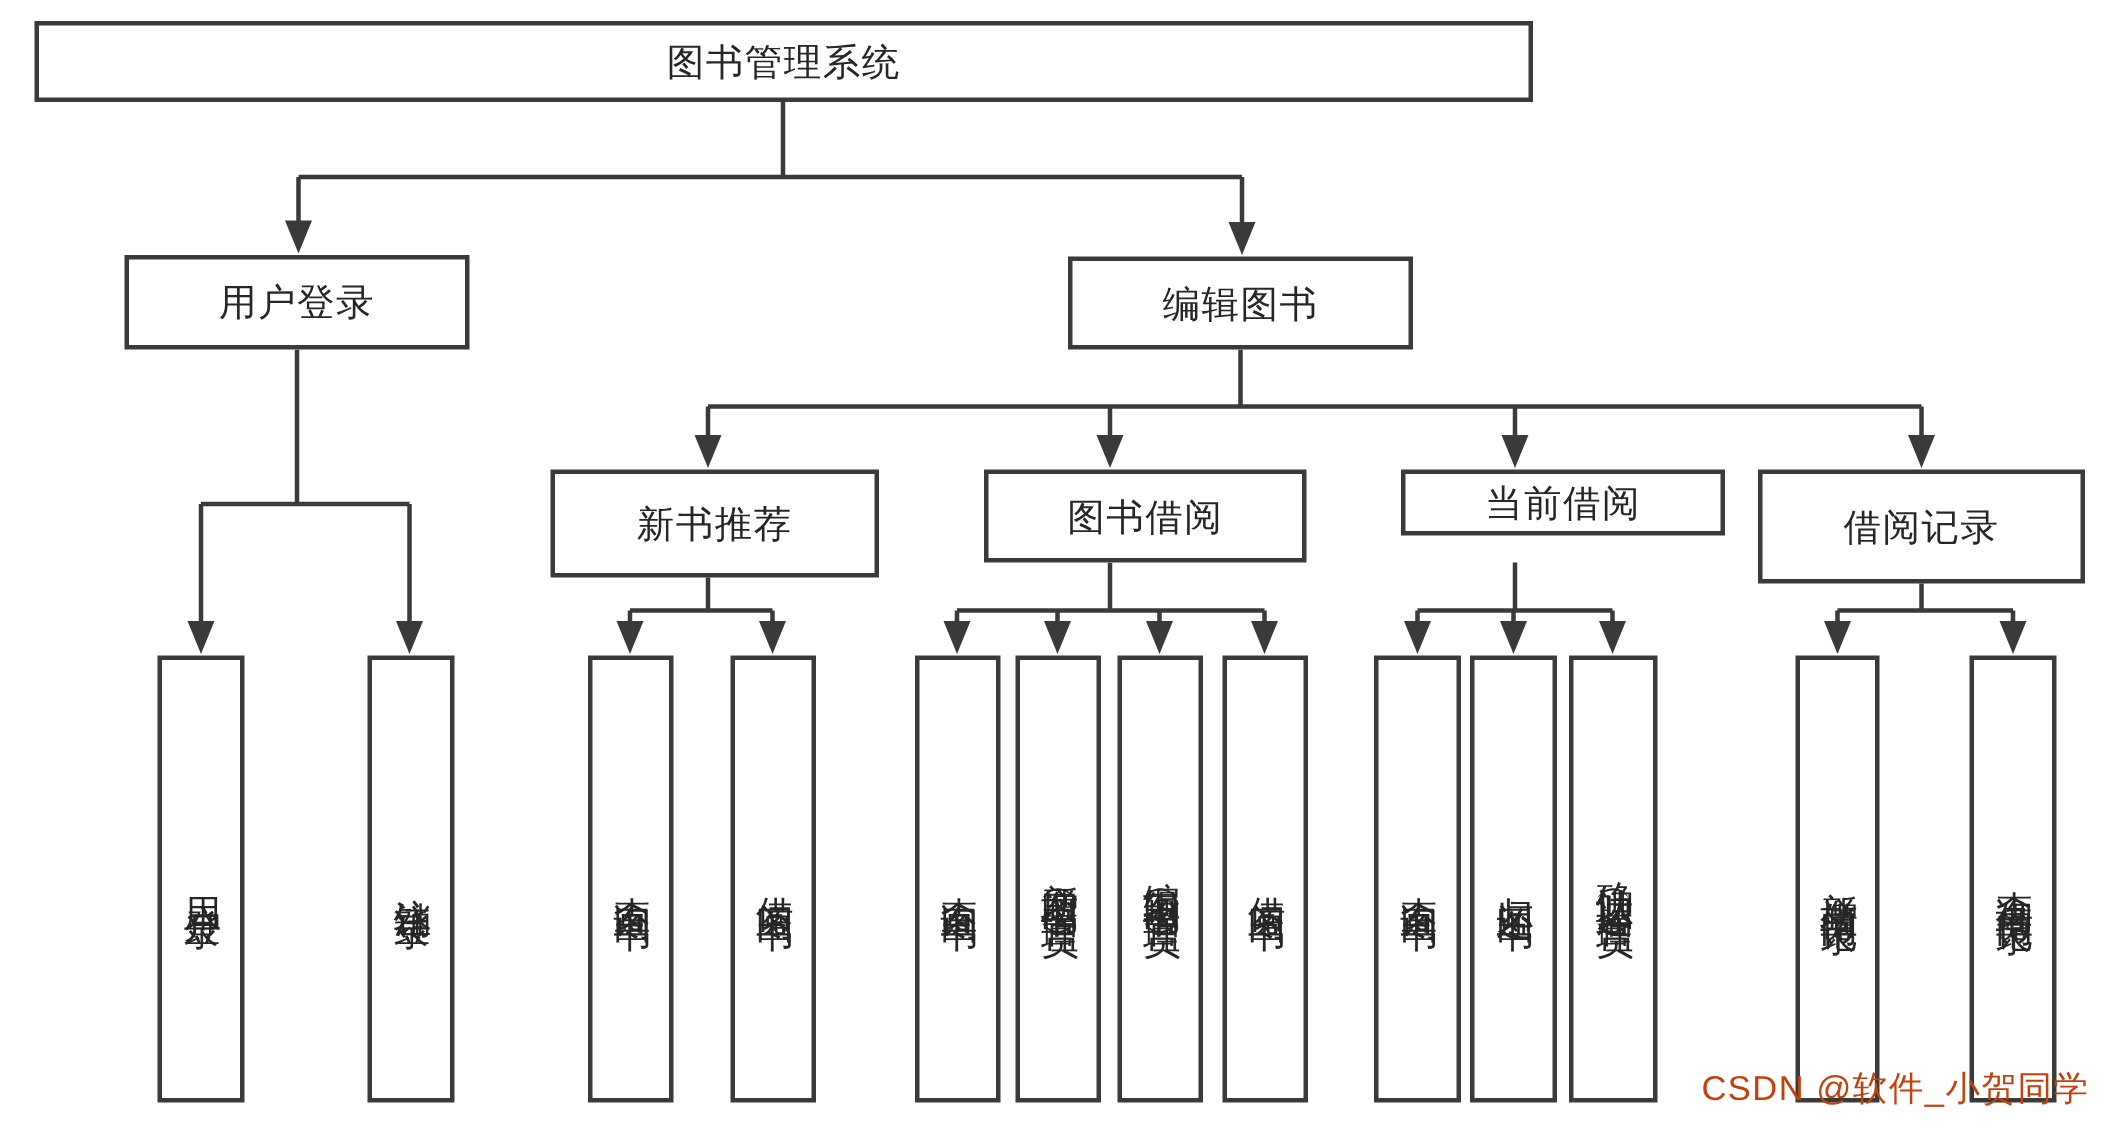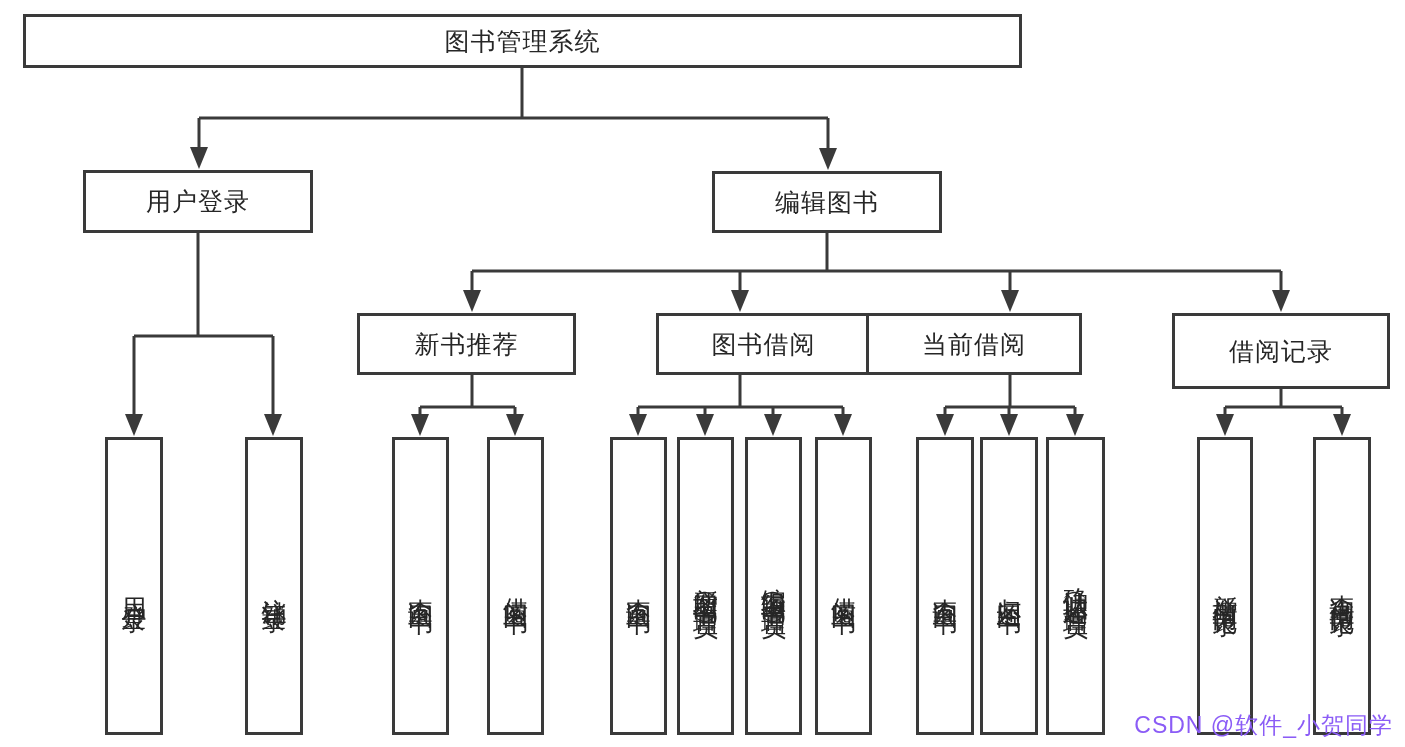--- a/index.html
+++ b/index.html
@@ -15,21 +15,21 @@
     display:flex;align-items:center;justify-content:center;
     color:#262626;
   }
   .box .lbl{font-size:25px;letter-spacing:1px;white-space:nowrap;}
   .box.v .lbl{
     writing-mode:vertical-rl;text-orientation:mixed;
     font-size:25px;letter-spacing:4px;line-height:1;white-space:normal;
   }
   .watermark{
     position:absolute;right:12px;bottom:6px;z-index:5;
-    font-size:23px;color:#8b5cf6;letter-spacing:1px;white-space:nowrap;
+    font-size:23px;color:#c2410c;letter-spacing:1px;white-space:nowrap;
   }
 </style>
 </head>
 <body>
 
 <svg id="wires" width="1405" height="747" viewBox="0 0 1405 747">
   <g stroke="#3a3a3a" stroke-width="3" fill="none">
     <path d="M522 68 V118 M199 118 H828 M199 118 V148 M828 118 V149"></path>
     <path d="M198 233 V336 M134 336 H273 M134 336 V416 M273 336 V416"></path>
     <path d="M827 233 V271 M472 271 H1281 M472 271 V291 M740 271 V291 M1010 271 V291 M1281 271 V291"></path>
@@ -65,27 +65,27 @@
   <span class="lbl">图书管理系统</span>
 </div>
 
 <div class="box" style="left:83px;top:170px;width:230px;height:63px">
   <span class="lbl">用户登录</span>
 </div>
 <div class="box" style="left:712px;top:171px;width:230px;height:62px">
   <span class="lbl">编辑图书</span>
 </div>
 
-<div class="box" style="left:357px;top:313px;width:219px;height:62px">
+<div class="box" style="left:367px;top:313px;width:219px;height:72px">
   <span class="lbl">新书推荐</span>
 </div>
 <div class="box" style="left:656px;top:313px;width:215px;height:62px">
   <span class="lbl">图书借阅</span>
 </div>
-<div class="box" style="left:866px;top:313px;width:216px;height:62px">
+<div class="box" style="left:934px;top:313px;width:216px;height:44px">
   <span class="lbl">当前借阅</span>
 </div>
 <div class="box" style="left:1172px;top:313px;width:218px;height:76px">
   <span class="lbl">借阅记录</span>
 </div>
 
 <div class="box v" style="left:105px;top:437px;width:58px;height:298px">
   <span class="lbl">用户登录</span>
 </div>
 <div class="box v" style="left:245px;top:437px;width:58px;height:298px">

